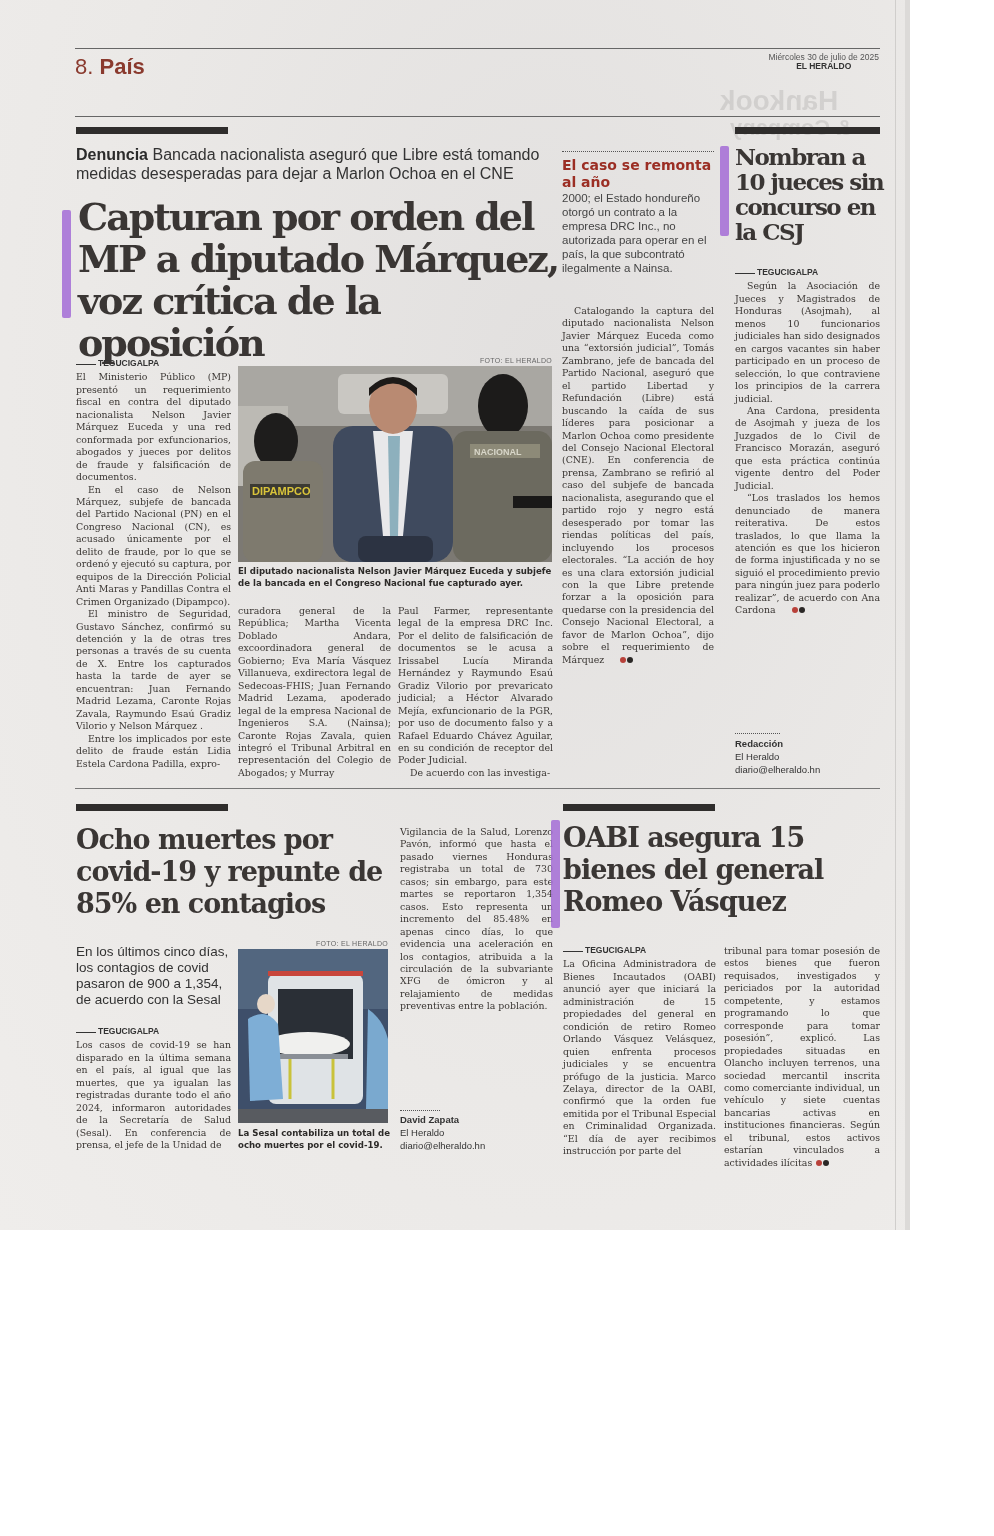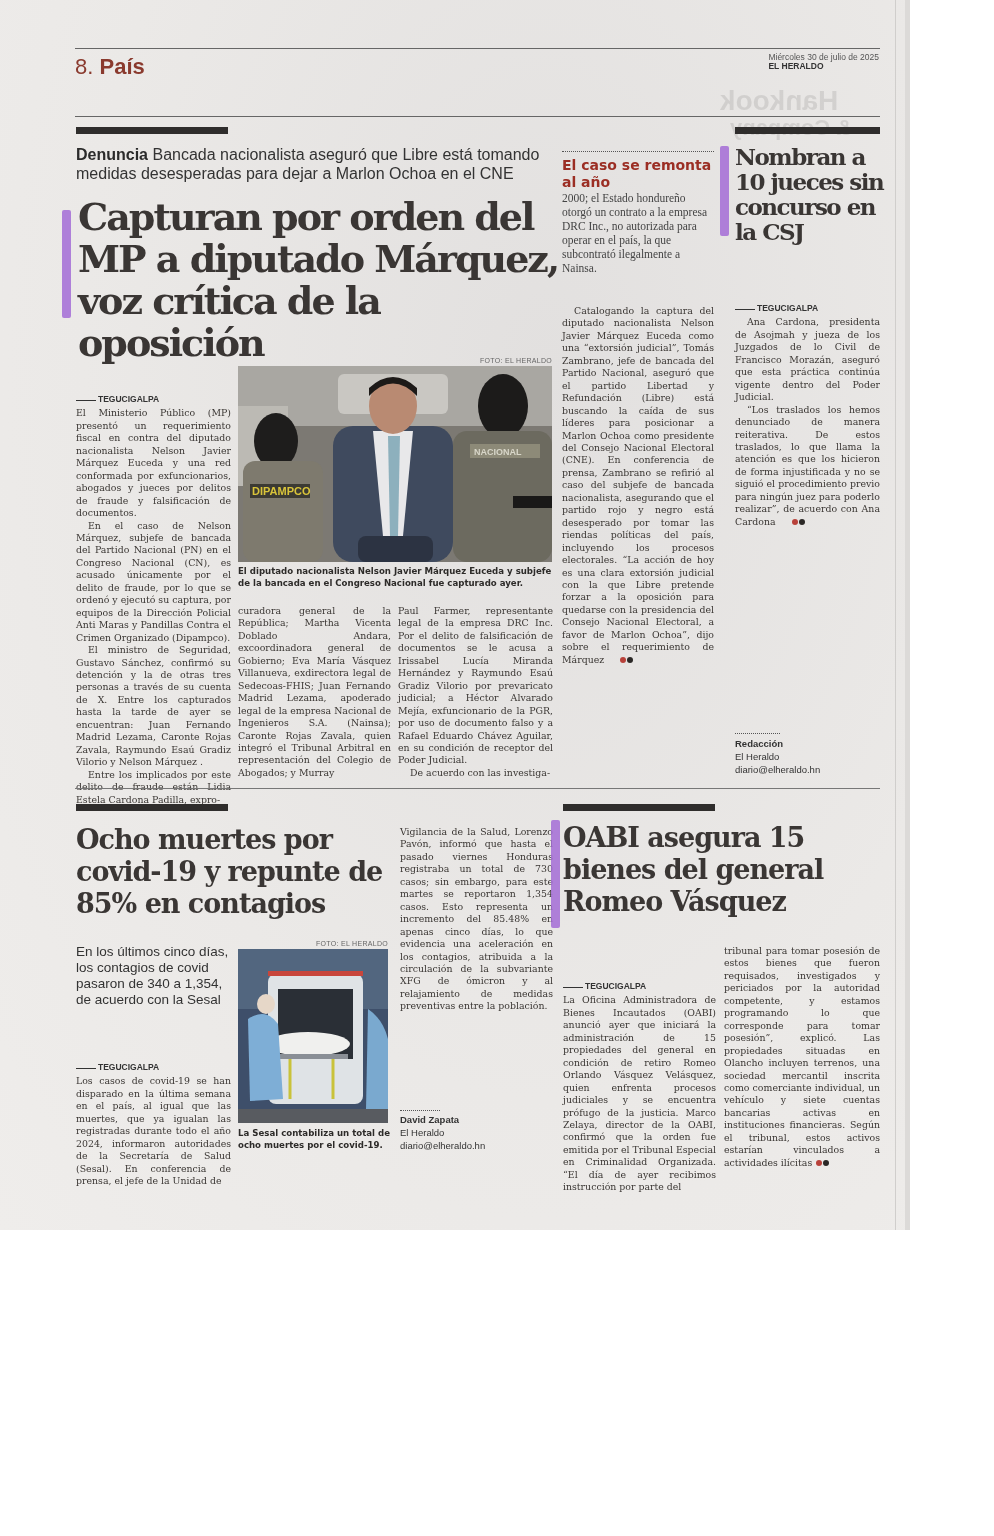--- a/index.html
+++ b/index.html
@@ -13,44 +13,44 @@
   }
   .sheet-edge { position: absolute; left: 905px; top: 0; width: 5px; height: 1230px; background: #dcdad8; }
   .fold-line { position: absolute; left: 895px; top: 0; width: 1px; height: 1230px; background: #d0cecc; }
 
   .abs { position: absolute; }
   .rule { position: absolute; height: 1px; background: #555; }
   .bar { position: absolute; height: 7px; background: #2f2d2c; }
 
   .page-num { left: 75px; top: 54px; font-family: "Liberation Sans", sans-serif; font-size: 22px; color: #8a3a2e; }
   .page-num b { font-weight: bold; }
-  .page-date { right: 115px; top: 53px; font-family: "Liberation Sans", sans-serif; font-size: 8.5px; color: #555; text-align: left; line-height: 1.1; }
+  .page-date { right: 115px; top: 53px; font-family: "Liberation Sans", sans-serif; font-size: 8.5px; color: #555; text-align: center; line-height: 1.1; }
   .page-date .brand { font-weight: bold; color: #333; }
 
   .kicker { left: 76px; top: 145px; width: 480px; font-family: "Liberation Sans", sans-serif; font-size: 16px; line-height: 19px; color: #333; }
   .kicker b { color: #2b2b2b; }
 
   .headline { font-family: "DejaVu Serif", serif; font-weight: bold; color: #3a3634; letter-spacing: -1.5px; }
   .hl-main { left: 78px; top: 196px; width: 490px; font-size: 38px; line-height: 42px; letter-spacing: -2px; }
   .hl-side { left: 735px; top: 144px; width: 160px; font-size: 23px; line-height: 25px; }
   .hl-covid { left: 76px; top: 824px; width: 330px; font-size: 27px; line-height: 32px; letter-spacing: -1px; }
   .hl-oabi { left: 563px; top: 822px; width: 330px; font-size: 27px; line-height: 32px; letter-spacing: -1px; }
 
   .marker { position: absolute; background: #a36cd6; opacity: 0.85; width: 9px; border-radius: 2px; }
 
   .dotted { position: absolute; height: 0; border-top: 1px dotted #555; }
 
   .infobox-title { left: 562px; top: 157px; width: 155px; font-family: "DejaVu Sans", sans-serif; font-weight: bold; font-size: 14px; line-height: 17px; color: #9b2e24; }
-  .infobox-body { left: 562px; top: 191px; width: 155px; font-family: Liberation Serif, serif; font-size: 11.5px; line-height: 14px; color: #444; }
+  .infobox-body { left: 562px; top: 191px; width: 155px; font-family: Liberation Sans, sans-serif; font-size: 11.5px; line-height: 14px; color: #444; }
 
   .col { position: absolute; font-family: "DejaVu Serif", serif; font-size: 9.4px; line-height: 12.45px; color: #3a3633; text-align: justify; hyphens: manual; }
   .col p { text-indent: 12px; }
   .col p.first { text-indent: 0; }
 
-  .dateline { font-family: "Liberation Sans", sans-serif; font-weight: bold; font-size: 8.5px; color: #333; margin-bottom: 2px; margin-top: 36px; }
+  .dateline { font-family: "Liberation Sans", sans-serif; font-weight: bold; font-size: 8.5px; color: #333; margin-bottom: 2px; }
   .dateline::before { content: ""; display: inline-block; width: 20px; height: 1px; background: #333; vertical-align: 1px; margin-right: 2px; }
 
   .photo-credit { font-family: "Liberation Sans", sans-serif; font-size: 7px; color: #666; text-align: right; letter-spacing: 0.3px; }
   .caption { font-family: "DejaVu Sans", sans-serif; font-weight: bold; font-size: 8.6px; line-height: 11.5px; color: #2d2b29; }
 
   .photo { position: absolute; overflow: hidden; }
   .dots { display: inline-block; white-space: nowrap; }
   .dot { display: inline-block; width: 6px; height: 6px; border-radius: 50%; margin-left: 1px; vertical-align: 0px; }
 
   .sig { font-family: "Liberation Sans", sans-serif; font-size: 9.5px; line-height: 13px; color: #333; }
@@ -141,35 +141,36 @@
 
 <div class="col" style="left:562px; top:305px; width:152px;">
   <p><span>Catalogando la captura del diputado nacionalista Nelson Javier Márquez Euceda como una “extorsión judicial”, Tomás Zambrano, jefe de bancada del Partido Nacional, aseguró que el partido Libertad y Refundación (Libre) está buscando la caída de sus líderes para posicionar a Marlon Ochoa como presidente del Consejo Nacional Electoral (CNE). En conferencia de prensa, Zambrano se refirió al caso del subjefe de bancada nacionalista, asegurando que el partido rojo y negro está desesperado por tomar las riendas políticas del país, incluyendo los procesos electorales. “La acción de hoy es una clara extorsión judicial con la que Libre pretende forzar a la oposición para quedarse con la presidencia del Consejo Nacional Electoral, a favor de Marlon Ochoa”, dijo sobre el requerimiento de Márquez</span> <span class="dots"><span class="dot" style="background:#b8413a"></span><span class="dot" style="background:#2b2826"></span></span></p>
 </div>
 
 <div class="bar" style="left:735px; top:127px; width:145px;"></div>
 <div class="marker" style="left:720px; top:146px; height:90px;"></div>
 <div class="abs headline hl-side">Nombran a 10 jueces sin concurso en la CSJ</div>
 <div class="col" style="left:735px; top:266px; width:145px;">
   <div class="dateline">TEGUCIGALPA</div>
+  <p>Según la Asociación de Jueces y Magistrados de Honduras (Asojmah), al menos 10 funcionarios judiciales han sido designados en cargos vacantes sin haber participado en un proceso de selección, lo que contraviene los principios de la carrera judicial.</p>
   <p>Ana Cardona, presidenta de Asojmah y jueza de los Juzgados de lo Civil de Francisco Morazán, aseguró que esta práctica continúa vigente dentro del Poder Judicial.</p>
   <p><span>“Los traslados los hemos denunciado de manera reiterativa. De estos traslados, lo que llama la atención es que los hicieron de forma injustificada y no se siguió el procedimiento previo para ningún juez para poderlo realizar”, de acuerdo con Ana Cardona</span> <span class="dots"><span class="dot" style="background:#b8413a"></span><span class="dot" style="background:#2b2826"></span></span></p>
 </div>
 <div class="dotted" style="left:735px; top:733px; width:45px;"></div>
 <div class="abs sig" style="left:735px; top:737px; width:145px;">
   <div><b>Redacción</b></div>
   <div>El Heraldo</div>
   <div>diario@elheraldo.hn</div>
 </div>
 
 <div class="rule" style="left:75px; top:788px; width:805px; background:#777;"></div>
 
 <div class="bar" style="left:76px; top:804px; width:152px;"></div>
 <div class="abs headline hl-covid">Ocho muertes por covid-19 y repunte de 85% en contagios</div>
-<div class="abs covid-summary">En los últimos cinco días, los contagios de covid pasaron de 340 a 1,354, de acuerdo con la Sesal</div>
+<div class="abs covid-summary">En los últimos cinco días, los contagios de covid pasaron de 900 a 1,354, de acuerdo con la Sesal</div>
 
 <div class="col" style="left:76px; top:1025px; width:155px;">
   <div class="dateline">TEGUCIGALPA</div>
   <p class="first">Los casos de covid-19 se han disparado en la última semana en el país, al igual que las muertes, que ya igualan las registradas durante todo el año 2024, informaron autoridades de la Secretaría de Salud (Sesal). En conferencia de prensa, el jefe de la Unidad de</p>
 </div>
 
 <div class="abs photo-credit" style="left:238px; top:940px; width:150px;">FOTO: EL HERALDO</div>
 <div class="photo" style="left:238px; top:949px; width:150px; height:174px;">
   <svg width="150" height="174" viewBox="0 0 150 174">
     <rect width="150" height="174" fill="#3e4f6a"></rect>

